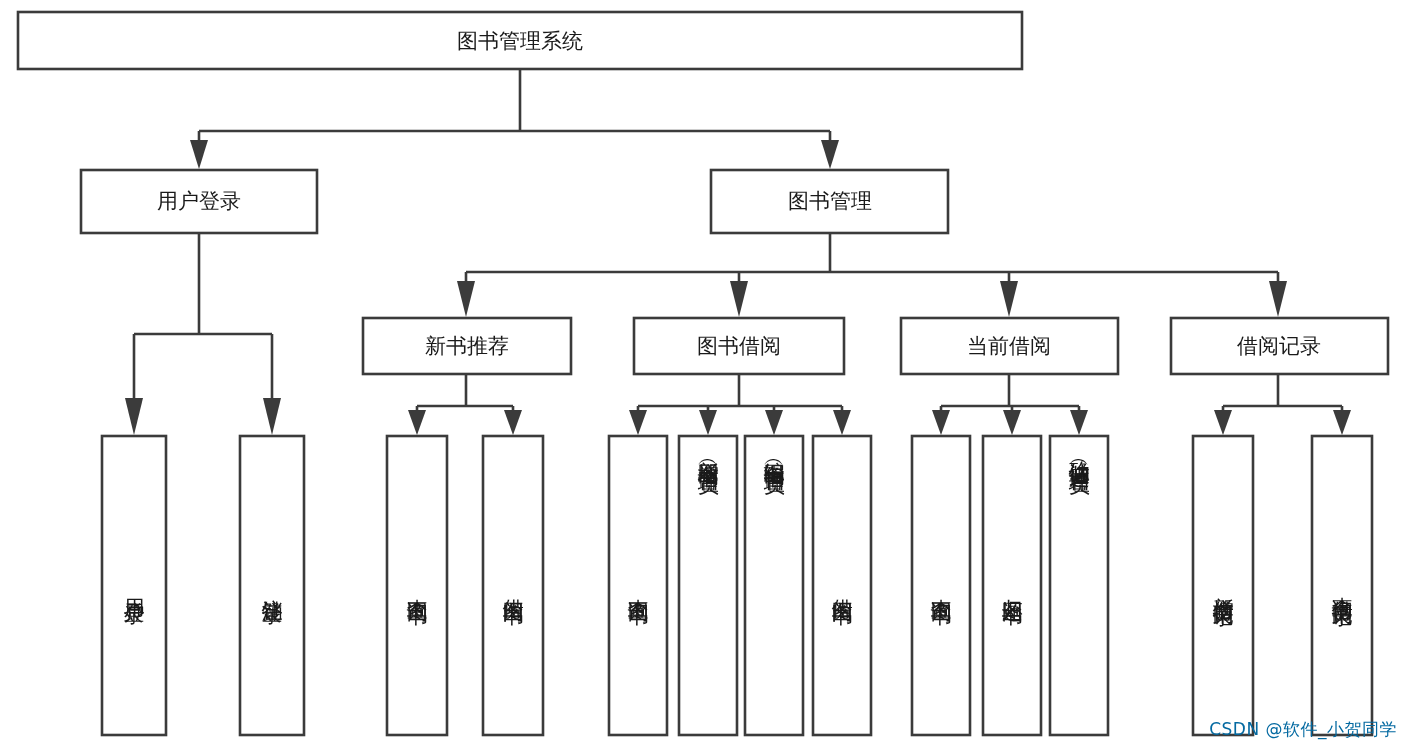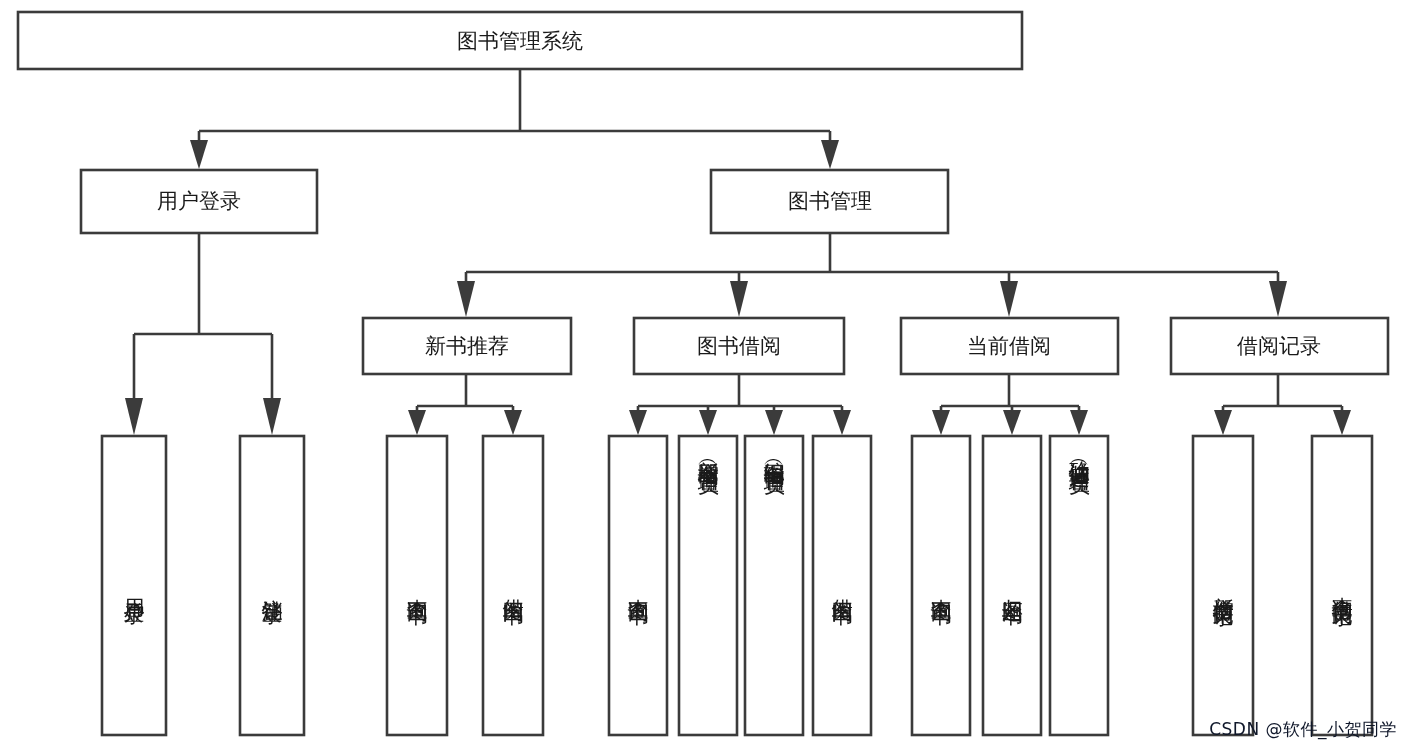--- a/index.html
+++ b/index.html
@@ -62,21 +62,21 @@
     letter-spacing: 2px;
     white-space: nowrap;
     pointer-events: none;
   }
   .watermark {
     position: absolute;
     right: 8px;
     bottom: 6px;
     font-family: "DejaVu Sans", "Liberation Sans", sans-serif;
     font-size: 17px;
-    color: #0f172a;
+    color: #0369a1;
     letter-spacing: 0.5px;
     white-space: nowrap;
   }
 </style>
 </head>
 <body>
 
 <div id="diagram-root">
 
   <svg id="diagram-svg" viewBox="0 0 1405 747">

